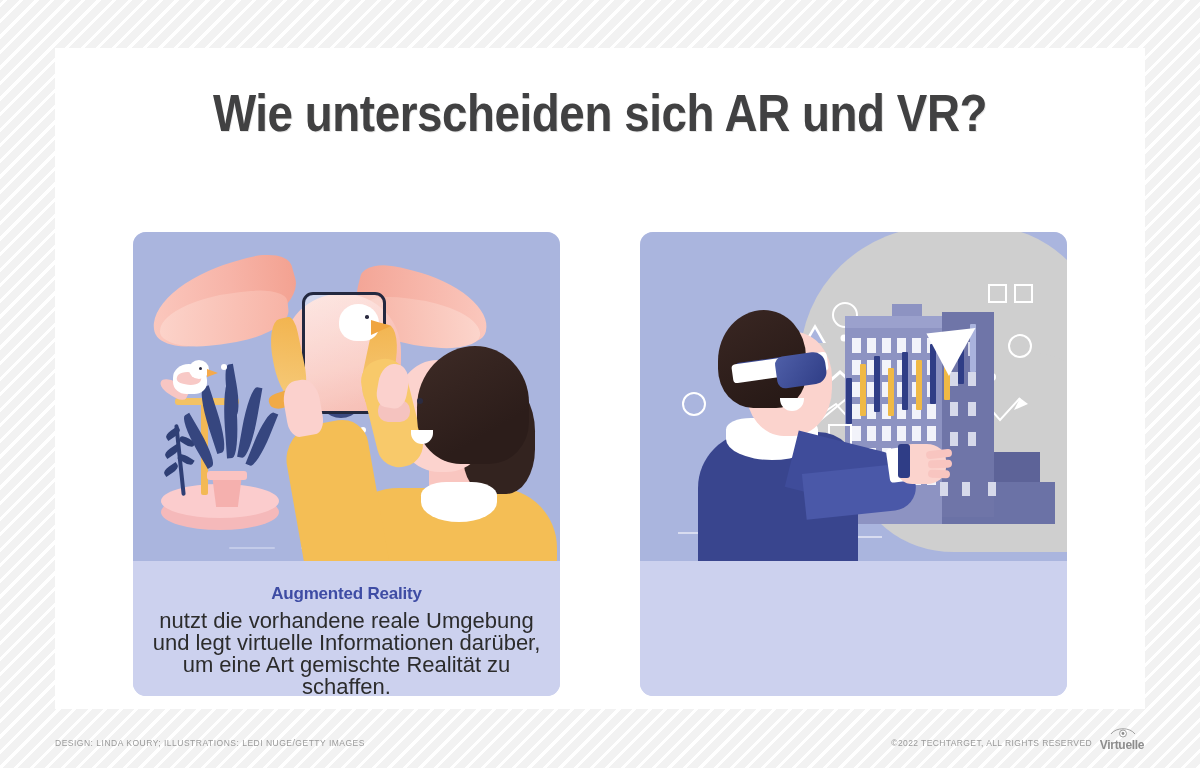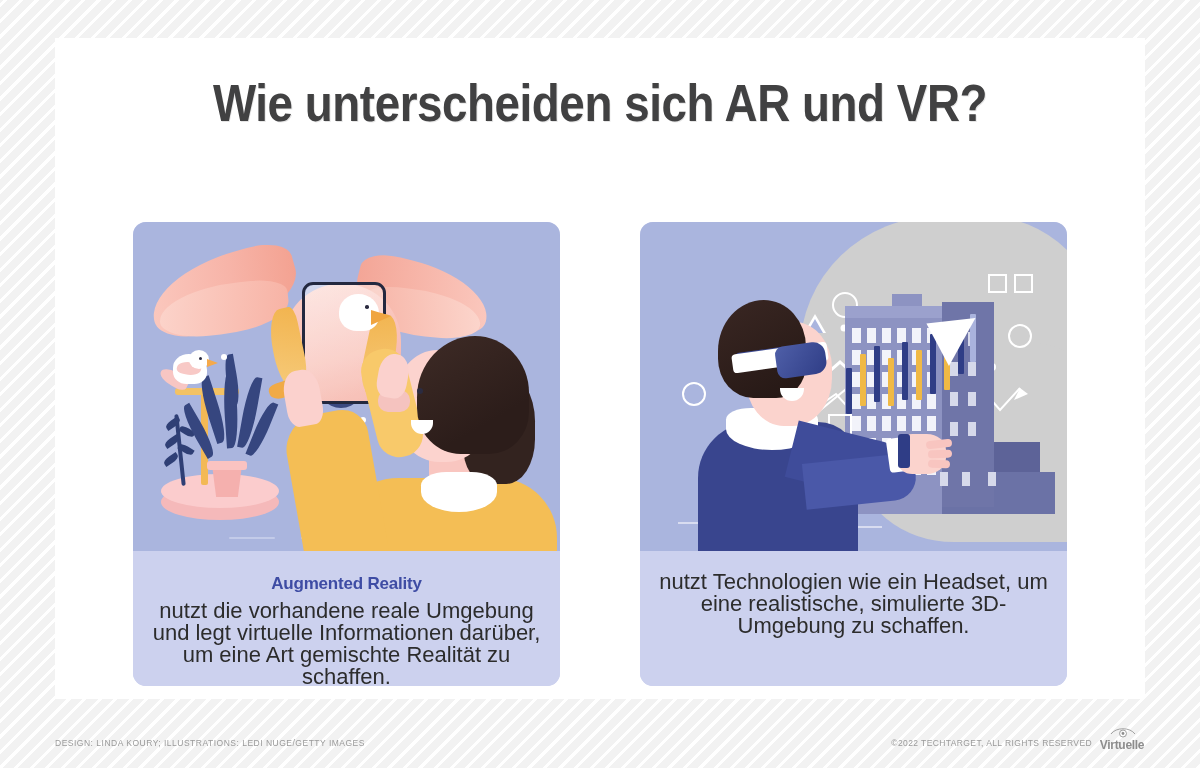--- a/index.html
+++ b/index.html
@@ -17,21 +17,21 @@
       #ffffff 0px, #ffffff 3px,
       #f2f2f2 3px, #f2f2f2 11px
     );
     position: relative;
   }
 
   
   #panel {
     position: absolute;
     left: 55px;
-    top: 38px;
+    top: 48px;
     width: 1090px;
     height: 661px;
     background: #ffffff;
   }
 
   
   #title {
     position: absolute;
     left: 0;
     top: 36px;
@@ -900,21 +900,20 @@
       <div class="finger" style="left:286px; top:218px; width:26px; transform:rotate(-6deg);"></div>
       <div class="finger" style="left:288px; top:228px; width:24px; transform:rotate(-2deg);"></div>
       <div class="finger" style="left:288px; top:238px; width:22px; transform:rotate(3deg);"></div>
       <div class="r-glove-band"></div>
 
       <div class="r-table-line"></div>
       <div class="r-table-line2"></div>
     </div>
 
     <div class="caption">
-      <p>nutzt Technologien wie ein Headset, um eine realistische, simulierte 3D-Umgebung zu schaffen.</p>
     </div>
   </div>
 
 </div>
 
 <div id="footer-left">DESIGN: LINDA KOURY; ILLUSTRATIONS: LEDI NUGE/GETTY IMAGES</div>
 <div id="footer-right">©2022 TECHTARGET, ALL RIGHTS RESERVED</div>
 
 <div id="logo">
   <svg id="logo-eye" viewBox="0 0 52 24">

